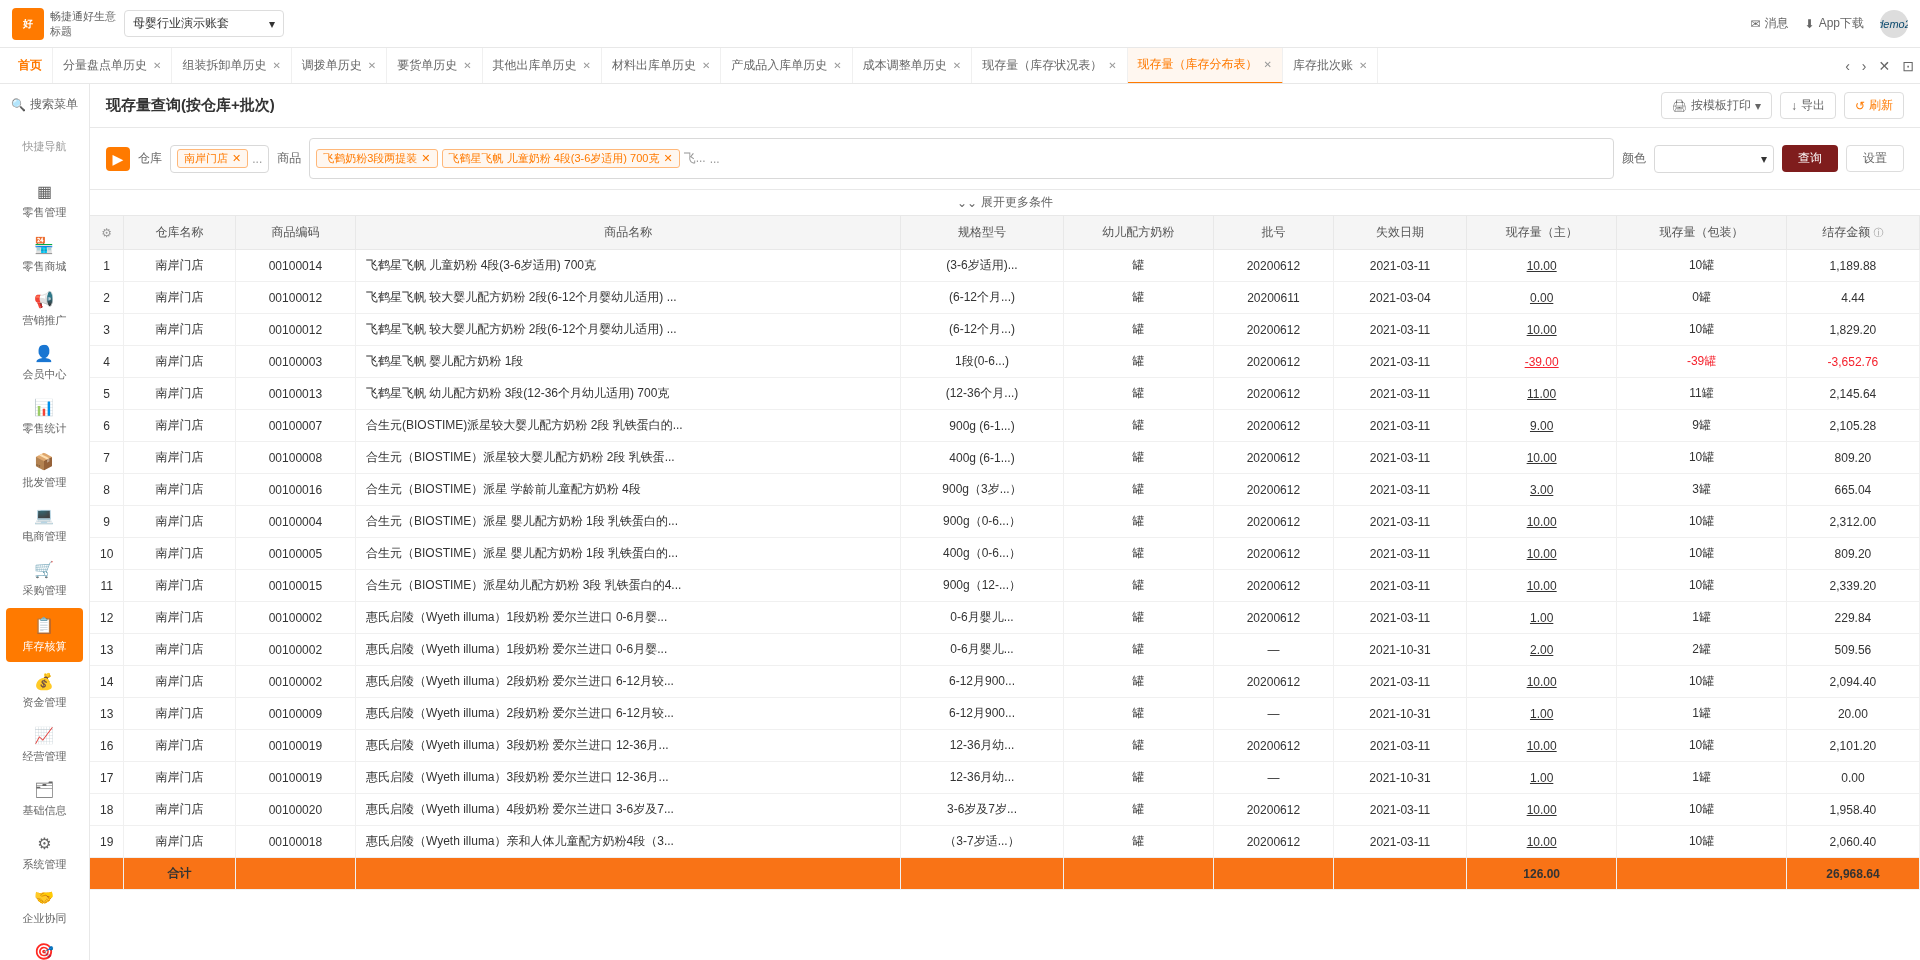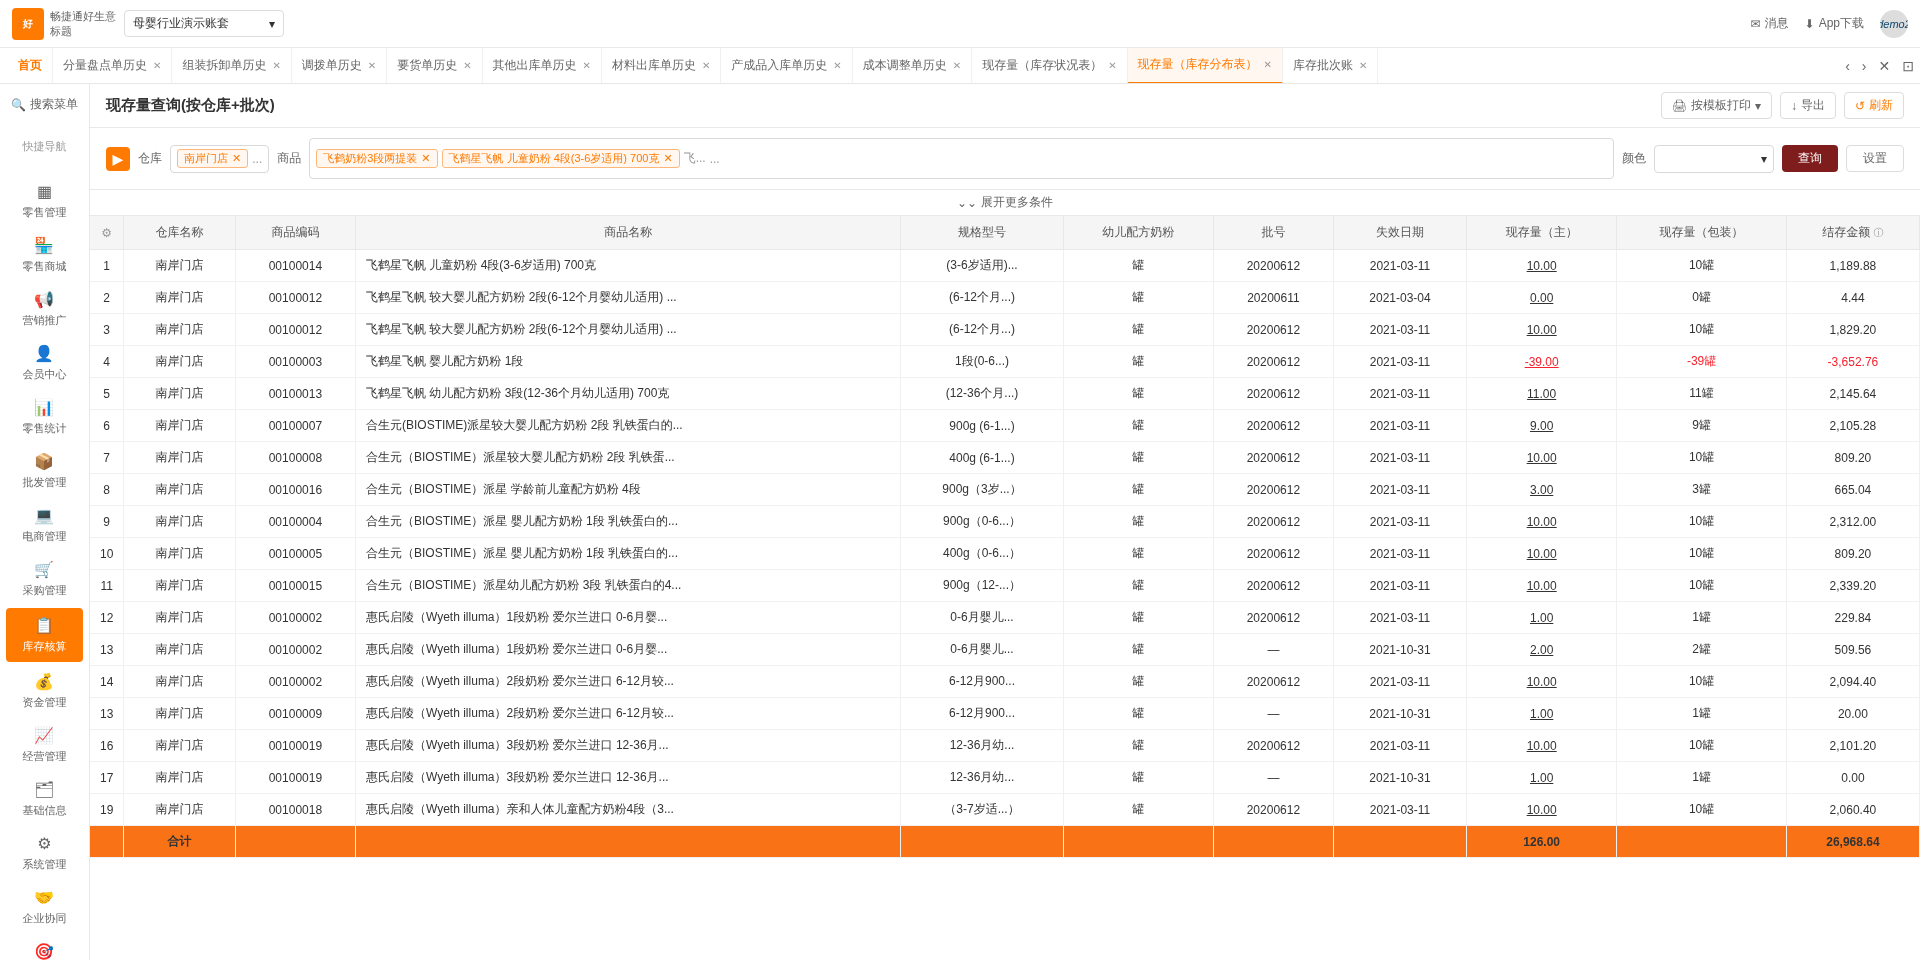--- a/index.html
+++ b/index.html
@@ -546,20 +546,33 @@
               <td class="text-left">惠氏启陵（Wyeth illuma）3段奶粉 爱尔兰进口 12-36月...</td>
               <td class="">12-36月幼...</td>
               <td class="">罐</td>
               <td class="">—</td>
               <td class="">2021-10-31</td>
               <td class="underline-link">1.00</td>
               <td class="">1罐</td>
               <td class="">0.00</td>
             </tr>
             <tr>
+              <td class="">18</td>
+              <td class="">南岸门店</td>
+              <td class="">00100020</td>
+              <td class="text-left">惠氏启陵（Wyeth illuma）4段奶粉 爱尔兰进口 3-6岁及7...</td>
+              <td class="">3-6岁及7岁...</td>
+              <td class="">罐</td>
+              <td class="">20200612</td>
+              <td class="">2021-03-11</td>
+              <td class="underline-link">10.00</td>
+              <td class="">10罐</td>
+              <td class="">1,958.40</td>
+            </tr>
+            <tr>
               <td class="">19</td>
               <td class="">南岸门店</td>
               <td class="">00100018</td>
               <td class="text-left">惠氏启陵（Wyeth illuma）亲和人体儿童配方奶粉4段（3...</td>
               <td class="">（3-7岁适...）</td>
               <td class="">罐</td>
               <td class="">20200612</td>
               <td class="">2021-03-11</td>
               <td class="underline-link">10.00</td>
               <td class="">10罐</td>

